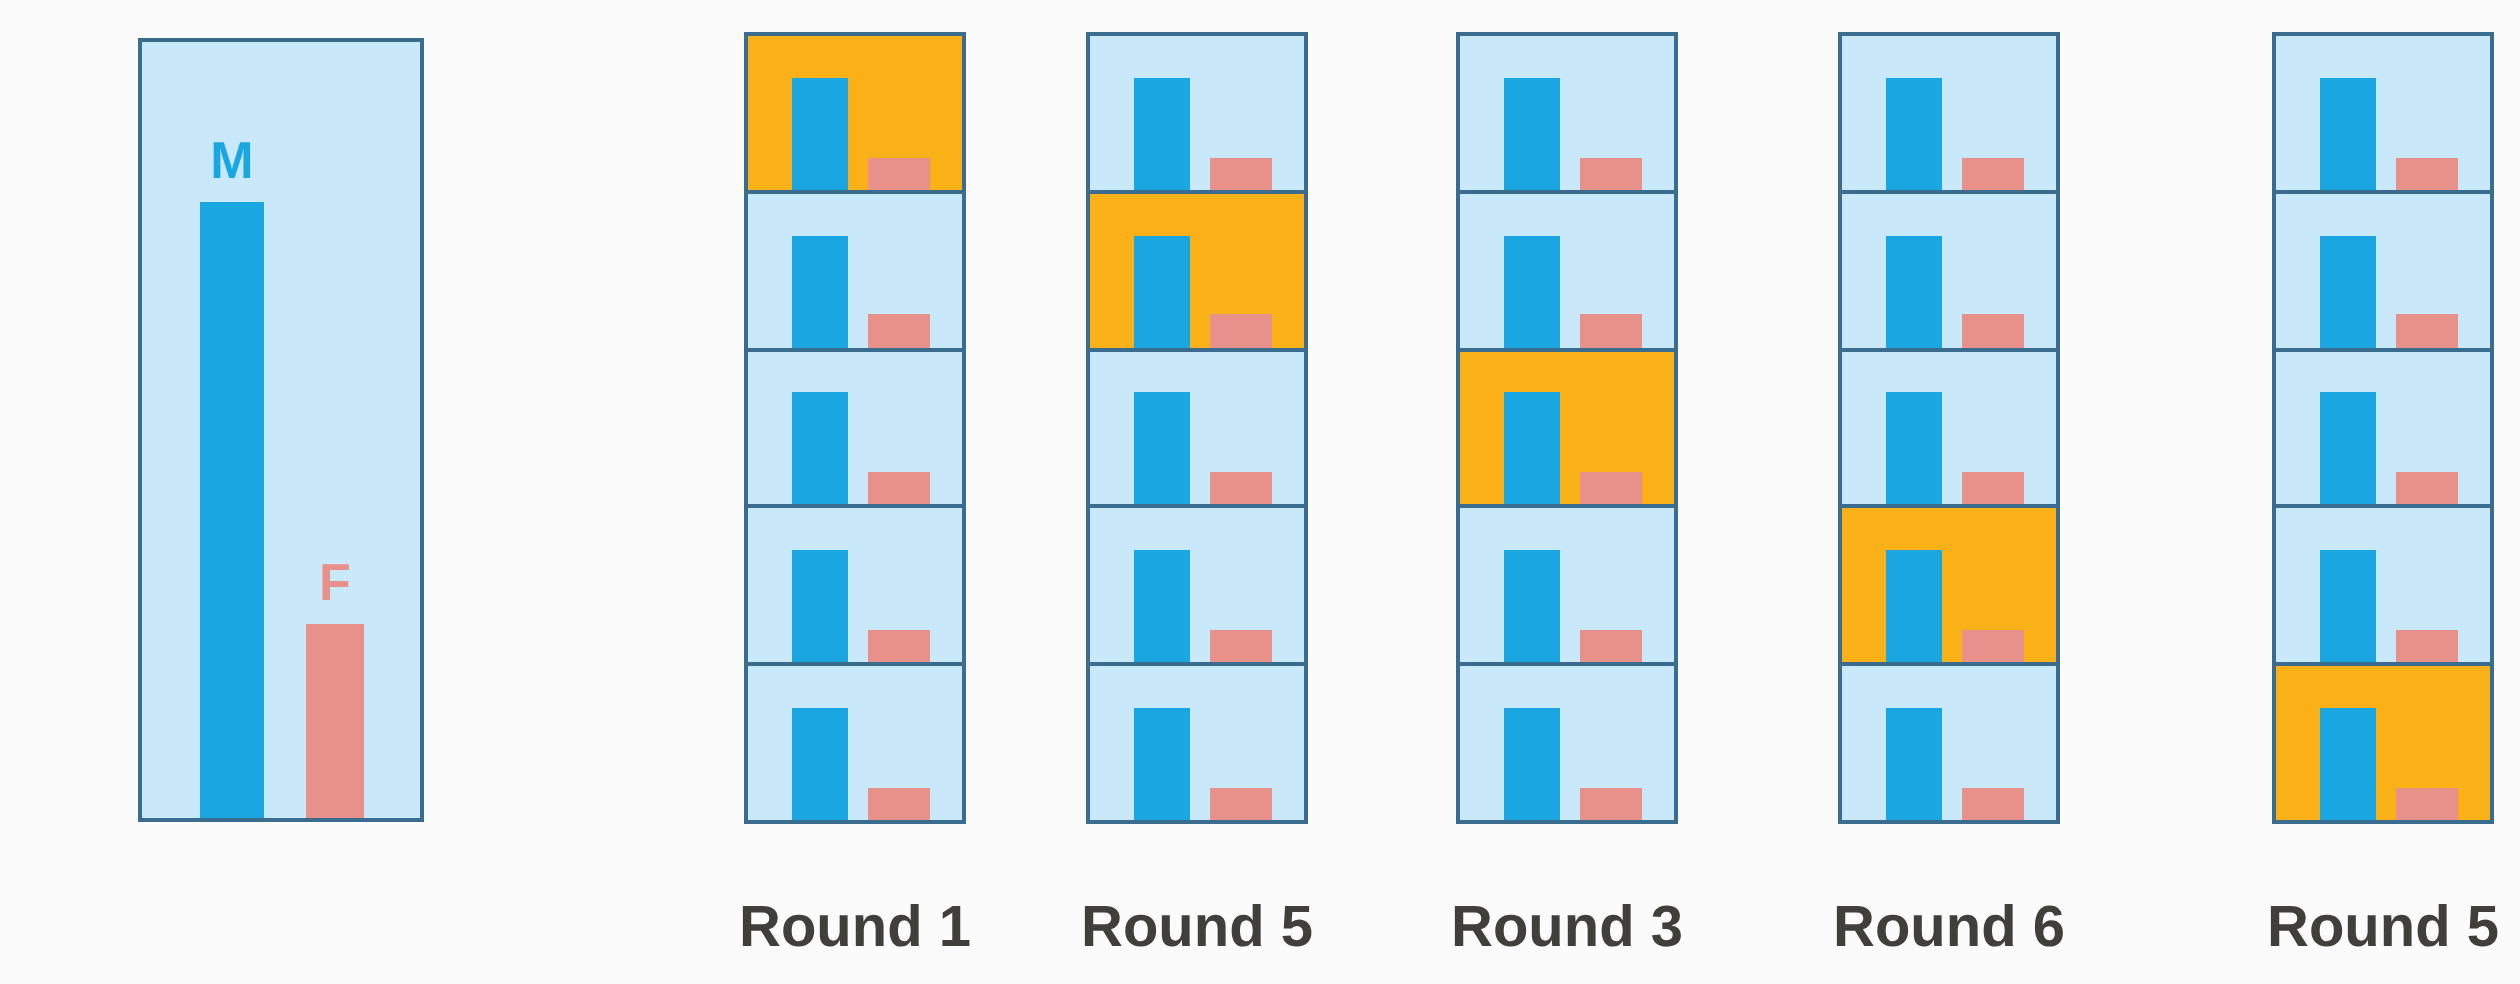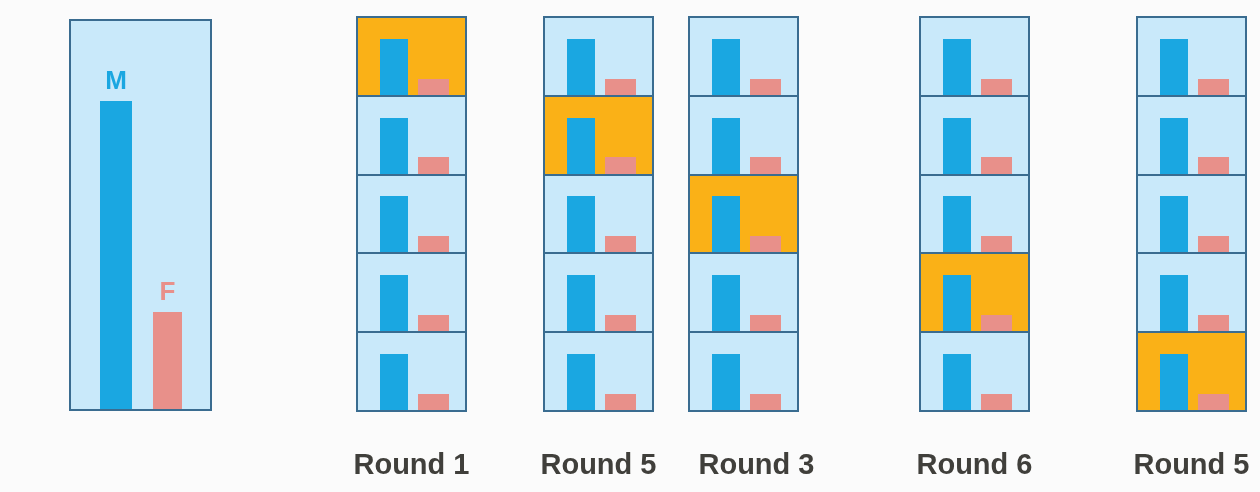--- a/index.html
+++ b/index.html
@@ -38,23 +38,23 @@
   .caption{
     position:absolute;top:449px;left:50%;
     transform:translateX(-50%);
     white-space:nowrap;
     font-weight:bold;font-size:29px;line-height:1.1;
     color:var(--caption_text);
   }
 
   
   .round-group{position:absolute;top:0;width:111px;height:492px;}
-  .round-group:nth-of-type(1){left:356px;}
+  .round-group:nth-of-type(1){left:372px;}
   .round-group:nth-of-type(2){left:543px;}
-  .round-group:nth-of-type(3){left:688px;padding-left:26px;}
+  .round-group:nth-of-type(3){left:728px;}
   .round-group:nth-of-type(4){left:919px;}
   .round-group:nth-of-type(5){left:1107px;margin-left:29px;}
 
   .stack{
     position:absolute;left:0;top:16px;width:111px;height:396px;
     border:2px solid var(--panel_border);
     box-sizing:border-box;
     display:flex;flex-direction:column;
   }
   .fold{

